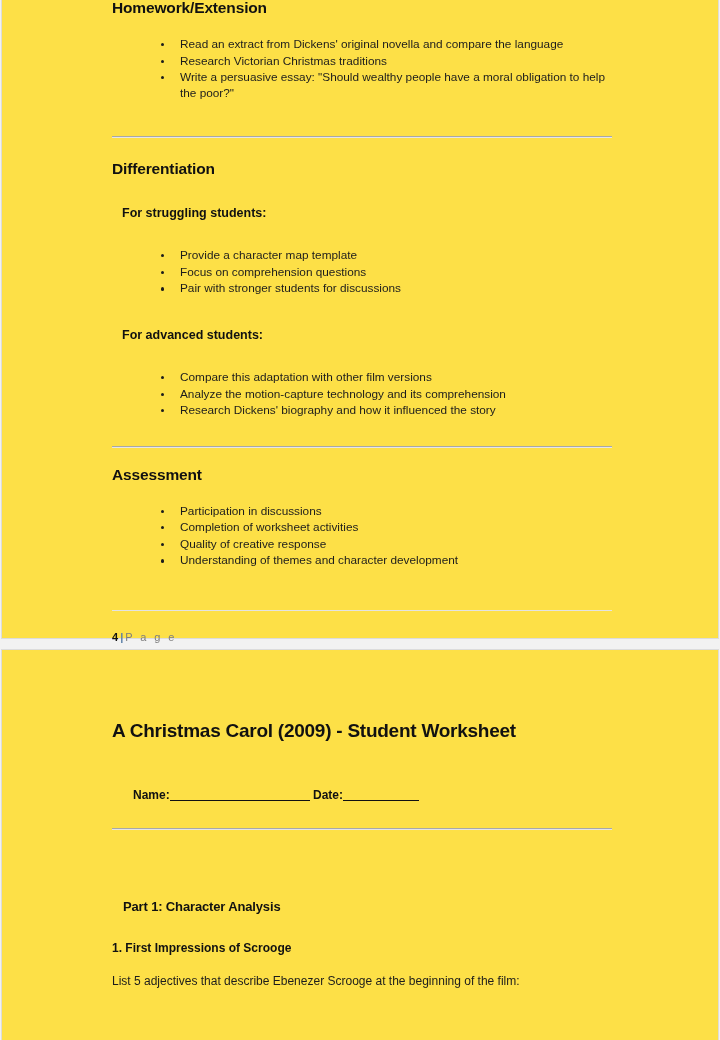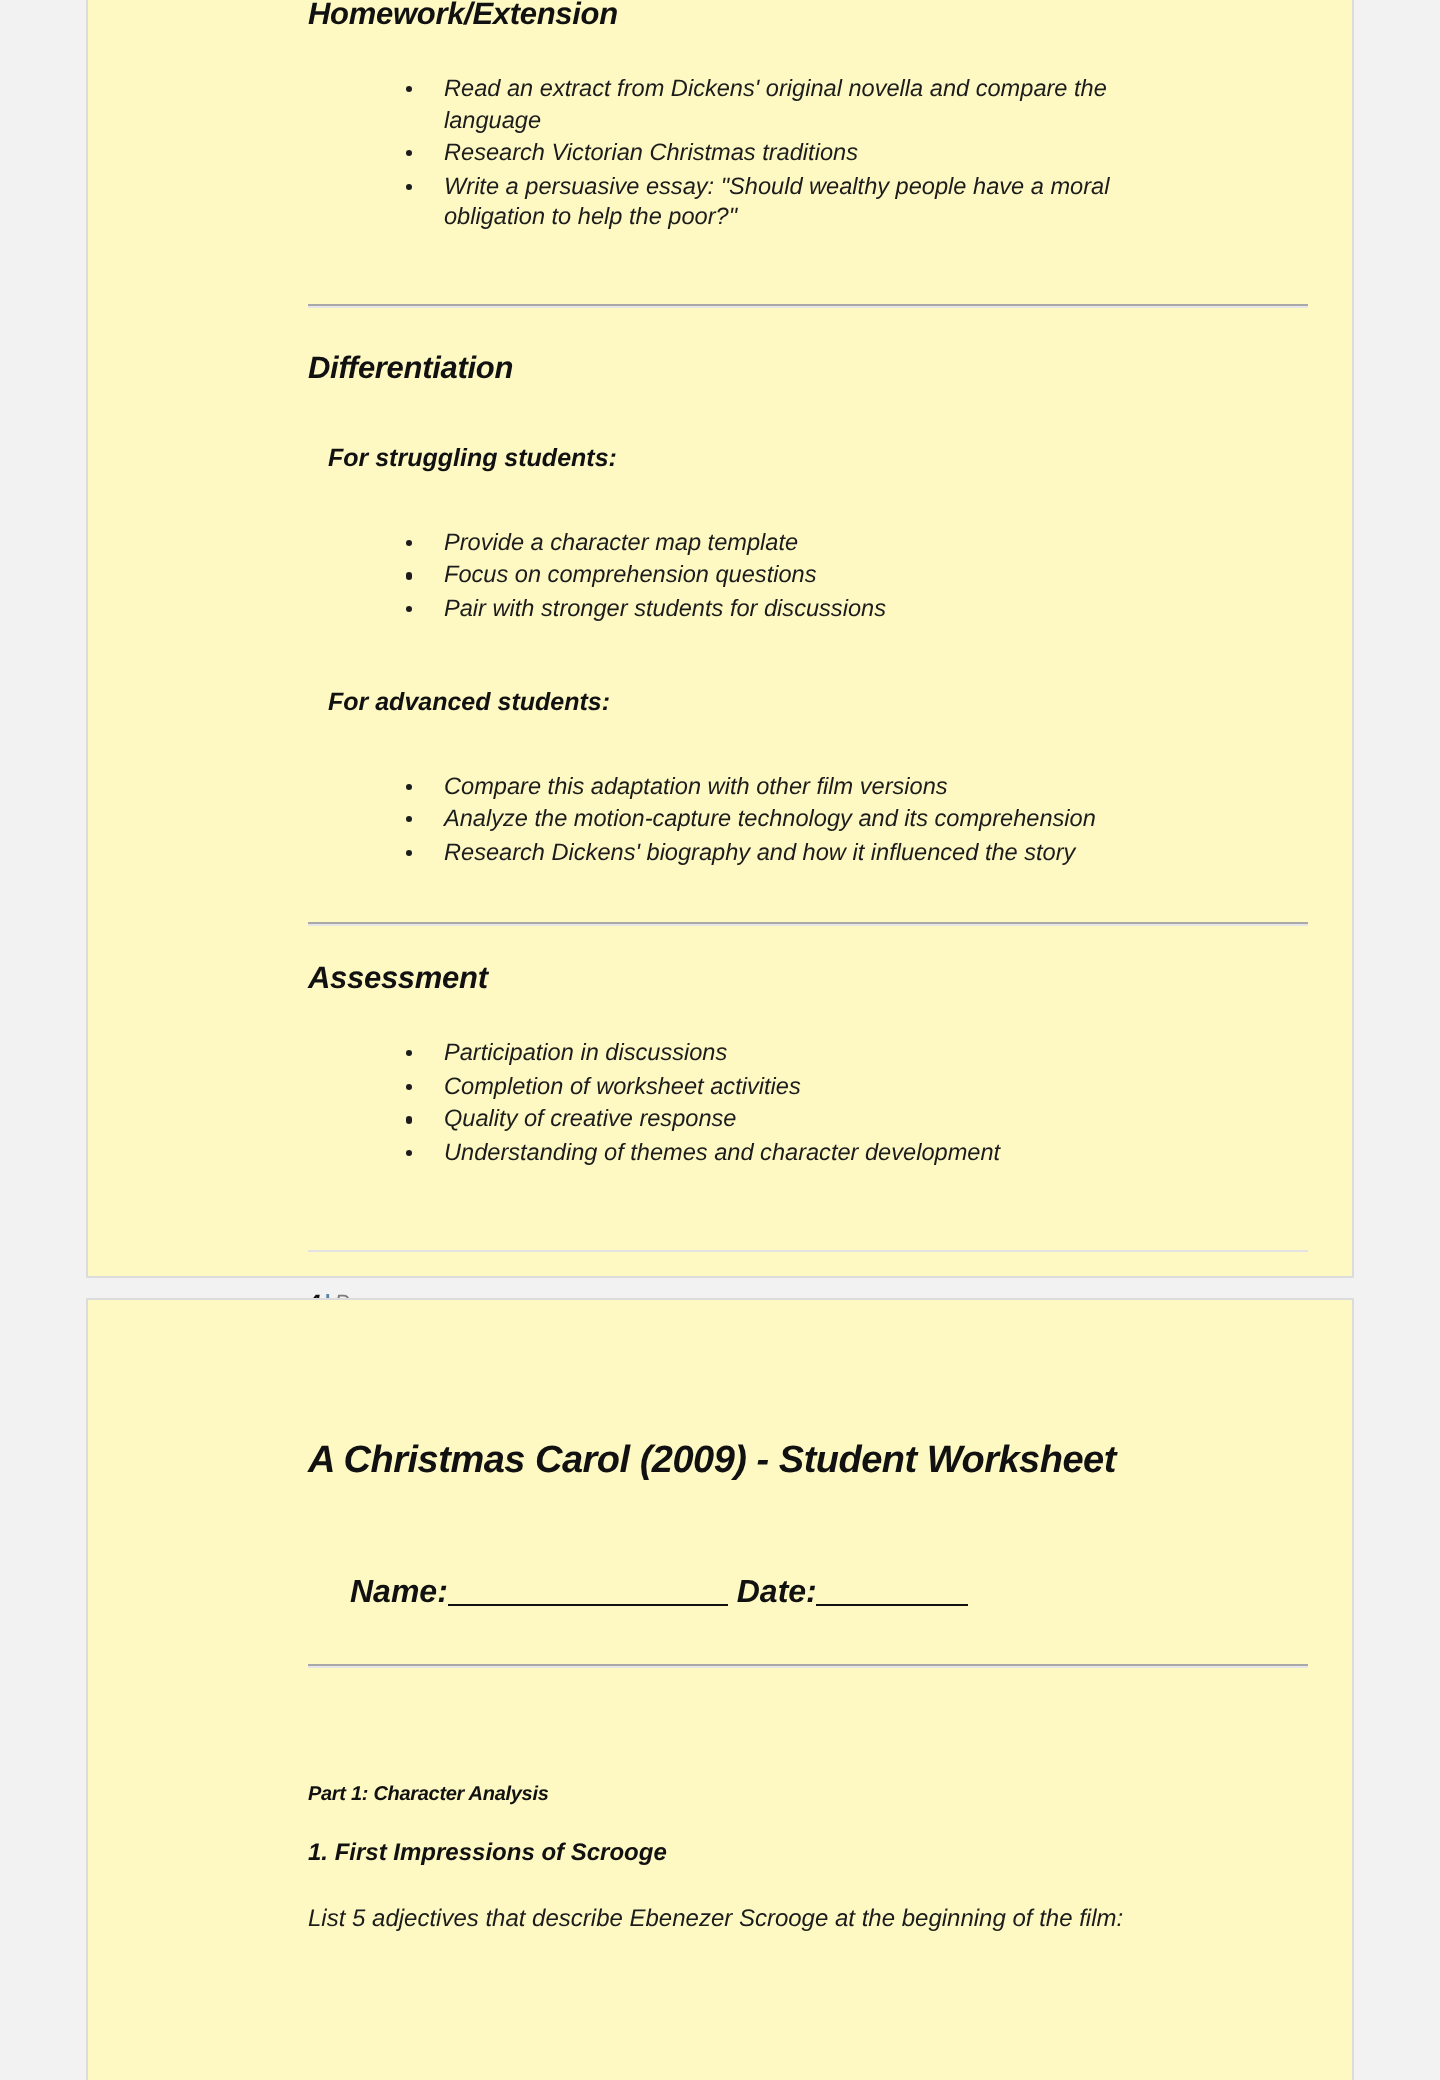--- a/index.html
+++ b/index.html
@@ -20,27 +20,26 @@
   .doc-viewport {
     width: 720px;
     height: 1040px;
     background: #f2f2f2;
     position: relative;
     overflow: hidden;
   }
 
   
   .page {
-    background: #fef9c3;
+    background: #fde047;
     border: 1px solid #dcdcdc;
     box-sizing: border-box;
-    width: 634px;
+    width: 718px;
     margin: 0 auto;
     position: relative;
-    font-style: italic;
   }
   .page-inner {
     padding-left: 110px;
     padding-right: 108px;
     box-sizing: border-box;
   }
 
   
   #page-1 {
     height: 640px;
@@ -156,39 +155,39 @@
   
   h1.doc-title {
     font-size: 19px;
     font-weight: bold;
     color: #111111;
     margin: 0;
     padding: 0;
     letter-spacing: -0.25px;
   }
   .namedate-line {
-    font-size: 16px;
+    font-size: 12px;
     font-weight: bold;
     color: #111111;
     white-space: nowrap;
     padding-left: 21px;
   }
   .fill-line {
     display: inline-block;
     border-bottom: 1.6px solid #111111;
     vertical-align: -2px;
   }
   .fill-name { width: 140px; }
   .fill-date { width: 76px; }
 
   h2.part-heading {
-    font-size: 10px;
-    font-weight: bold;
-    color: #111111;
-    margin: 0;
+    font-size: 13px;
+    font-weight: bold;
+    color: #111111;
+    margin: 11px;
     letter-spacing: -0.15px;
   }
   h3.q-heading {
     font-size: 12px;
     font-weight: bold;
     color: #111111;
     margin: 0;
   }
   .s16 { height: 16px; }
   .s18 { height: 18px; }

